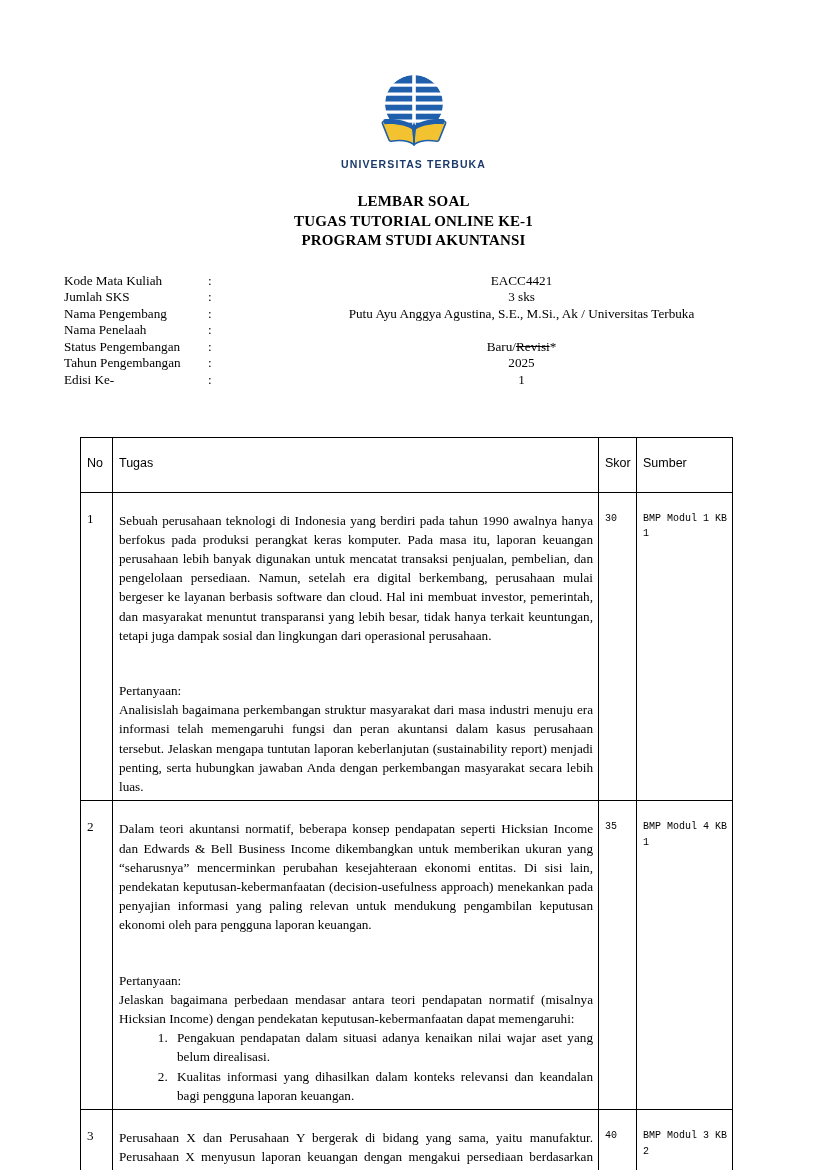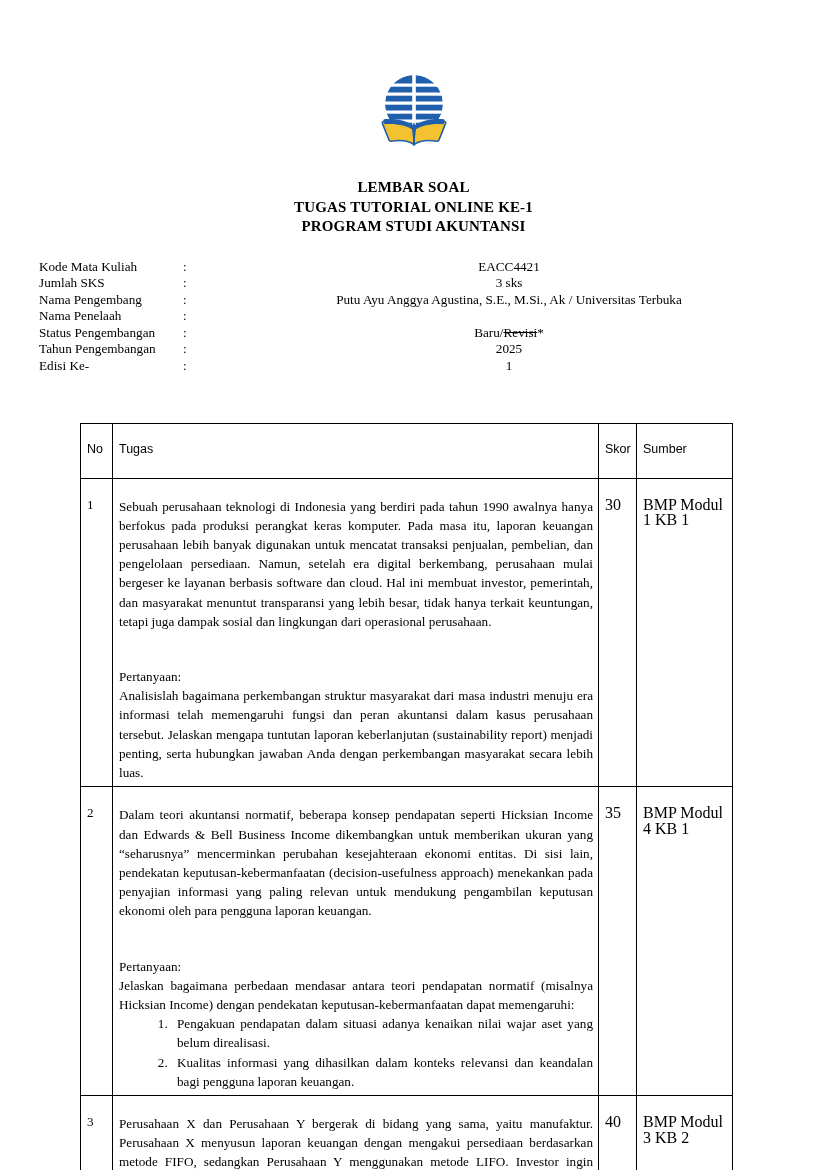--- a/index.html
+++ b/index.html
@@ -54,21 +54,21 @@
     font-size: 15px;
     line-height: 19.5px;
     letter-spacing: 0.15px;
     font-family: Liberation Serif, serif;
   }
   .doc-title div { white-space: nowrap; }
 
   
   .meta {
     margin-top: 22px;
-    margin-left: 39px;
+    margin-left: 64px;
     font-size: 13.2px;
     line-height: 16.6px;
   }
   .meta-row { display: flex; }
   .meta-label { width: 144px; flex: 0 0 144px; }
   .meta-sep { width: 8px; flex: 0 0 8px; }
   .meta-value { flex: 1 1 auto; white-space: nowrap; text-align: center; }
   .strike { text-decoration: line-through; }
 
   
@@ -99,22 +99,22 @@
     line-height: 15px;
     text-align: left;
     height: 32px;
   }
 
   td.no, td.skor {
     font-size: 13.2px;
     line-height: 16.4px;
   }
   td.skor, td.sumber {
-    font-family: Liberation Serif, serif;
-    font-size: 16px;
+    font-family: Liberation Mono, monospace;
+    font-size: 10px;
     line-height: 15.6px;
   }
   td.no {
     font-family: "Liberation Serif", "DejaVu Serif", serif;
     text-align: left;
   }
   td.tugas {
     font-size: 13.2px;
     line-height: 19.2px;
     text-align: justify;
@@ -165,20 +165,21 @@
 
         <path d="M52,54 C45.5,48.6 34.5,46.4 23.5,47.1 C21.6,47.2 20.8,48.1 21.4,49.3 L22.6,52.2 C32.5,51.1 44.5,52.9 52,58.4 Z" fill="#1f5fac"></path>
         <path d="M52,54 C58.5,48.6 69.5,46.4 80.5,47.1 C82.4,47.2 83.2,48.1 82.6,49.3 L81.4,52.2 C71.5,51.1 59.5,52.9 52,58.4 Z" fill="#1f5fac"></path>
 
         <path d="M52,56.5 C45,50.5 33,48.5 22,49.5 C20.5,49.6 20,50.5 20.5,51.6 L27,68 C27.4,69 28.2,69.4 29.2,69.2 C37.5,67.8 46.5,68.6 52,72.5 Z" fill="none" stroke="#1f5fac" stroke-width="1.6"></path>
         <path d="M52,56.5 C59,50.5 71,48.5 82,49.5 C83.5,49.6 84,50.5 83.5,51.6 L77,68 C76.6,69 75.8,69.4 74.8,69.2 C66.5,67.8 57.5,68.6 52,72.5 Z" fill="none" stroke="#1f5fac" stroke-width="1.6"></path>
 
         <path d="M52,50 L54.2,56 L52,74 L49.8,56 Z" fill="#1f5fac"></path>
       </svg>
     </span>
+    <div class="logo-wordmark">UNIVERSITAS TERBUKA</div>
   </div>
 
   <div class="doc-title">
     <div>LEMBAR SOAL</div>
     <div>TUGAS TUTORIAL ONLINE KE-1</div>
     <div>PROGRAM STUDI AKUNTANSI</div>
   </div>
 
   <div class="meta">
 

